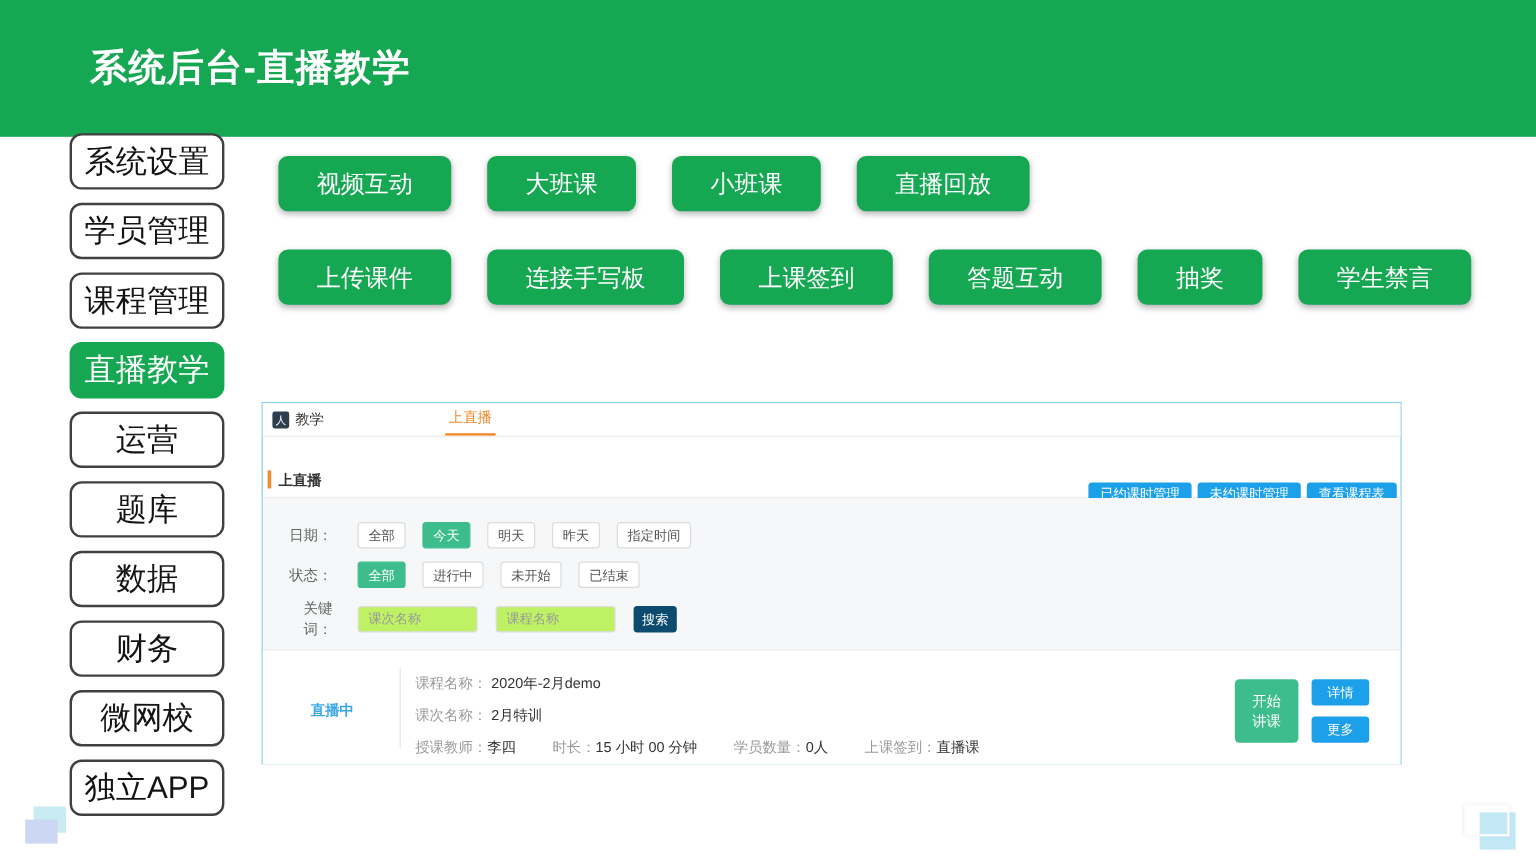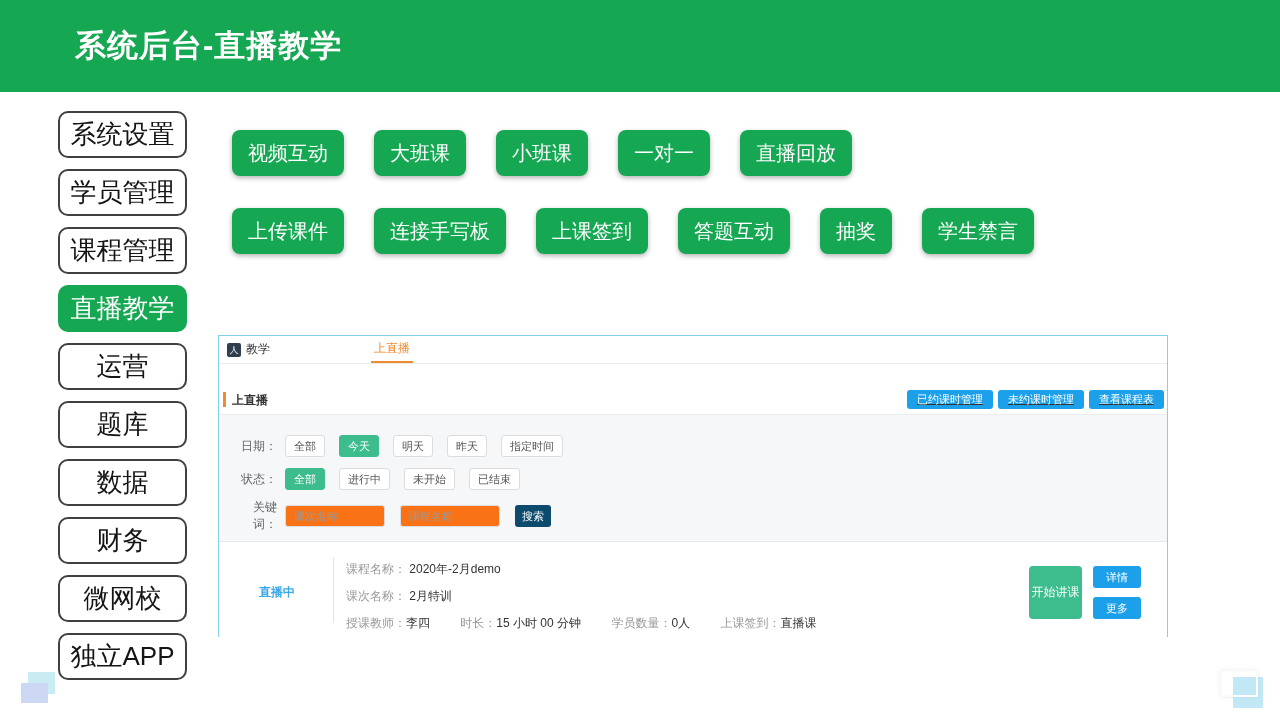--- a/index.html
+++ b/index.html
@@ -3,41 +3,41 @@
 <meta charset="utf-8">
 <style>
   html,body { margin:0; padding:0; }
   body {
     width:1280px; height:720px; position:relative; overflow:hidden;
     background:#ffffff;
     font-family:"Liberation Sans","DejaVu Sans",sans-serif;
   }
 
   
-  .header { position:absolute; left:0; top:0; width:1280px; height:92px; background:#16a753; }
+  .header { position:absolute; left:0; top:0; width:1280px; height:114px; background:#16a753; }
   .header .title {
     position:absolute; left:75px; top:50%; transform:translateY(-50%);
     color:#ffffff; font-size:31px; font-weight:bold; letter-spacing:1px;
   }
 
   
   .sidebar { position:absolute; left:58px; top:111px; width:129px; display:flex; flex-direction:column; gap:11px; }
   .side-btn {
     height:47px; background:#ffffff; border:2px solid #404040; border-radius:10px;
     display:flex; align-items:center; justify-content:center;
     font-size:26px; color:#141414; cursor:pointer; box-sizing:border-box;
   }
   .side-btn.active { background:#16a753; border-color:#16a753; color:#ffffff; }
 
   
   .feat-row { position:absolute; left:232px; display:flex; gap:30px; }
   .feat-row.r1 { top:130px; }
   .feat-row.r2 { top:208px; }
   .feat-btn {
-    height:46px; padding:0 16px; background:#16a753; border-radius:8px;
+    height:46px; padding:0 32px; background:#16a753; border-radius:8px;
     color:#ffffff; font-size:20px; display:flex; align-items:center; justify-content:center;
     box-shadow:0 2px 5px rgba(0,0,0,.3); cursor:pointer; white-space:nowrap;
   }
 
   
   .panel {
     position:absolute; left:218px; top:335px; width:950px; height:302px;
     background:#ffffff; border:1px solid #84cfe9; font-size:12px; color:#333; box-sizing:border-box;
   }
   .panel-topbar {
@@ -50,40 +50,40 @@
   }
   .app-label { margin-left:5px; font-size:12px; color:#333; }
   .panel-tab {
     position:absolute; left:152px; top:0; height:25px; line-height:25px;
     color:#ef8a2e; font-size:12px; border-bottom:2px solid #ef8a2e; padding:0 3px; cursor:pointer;
   }
 
   .section-head { position:absolute; left:0; top:53px; width:100%; height:26px; border-bottom:1px solid #ececec; box-sizing:border-box; }
   .orange-bar { position:absolute; left:4px; top:3px; width:3px; height:15px; background:#ef8a2e; }
   .section-title { position:absolute; left:13px; top:3px; font-weight:bold; font-size:12px; color:#333; }
-  .head-actions { position:absolute; right:3px; top:1px; display:flex; gap:5px;text-decoration:underline; }
+  .head-actions { position:absolute; right:3px; top:13px; display:flex; gap:5px;text-decoration:underline; }
   .blue-btn {
     background:#1da0ea; color:#ffffff; font-size:11px; height:19px; padding:0 10px;
     border-radius:3px; display:flex; align-items:center; justify-content:center; cursor:pointer; white-space:nowrap;
   }
 
   .filter-area { position:absolute; left:0; top:79px; width:100%; height:126px; background:#f5f7f8; }
   .f-row { position:absolute; left:12px; display:flex; align-items:center; }
   .f-row.date { top:20px; }
   .f-row.status { top:53px; }
   .f-row.keyword { top:84px; }
-  .f-label { width:46px; text-align:right; margin-right:8px; color:#666; font-size:12px; flex:0 0 auto; }
+  .f-label { width:46px; text-align:right; margin-right:21px; color:#666; font-size:12px; flex:0 0 auto; }
   .f-btn {
     min-width:14px; padding:0 8px; height:20px; border:1px solid #dcdcdc; border-radius:3px;
     background:#ffffff; color:#555; font-size:11px; display:flex; align-items:center; justify-content:center;
     margin-right:14px; cursor:pointer; white-space:nowrap;
   }
   .f-btn.active { background:#3dbd8d; border-color:#3dbd8d; color:#ffffff; }
   .f-input {
-    width:82px; height:20px; border:1px solid #dcdcdc; border-radius:3px; background:#f97316;
+    width:82px; height:20px; border:1px solid #dcdcdc; border-radius:3px; background:#bef264;
     padding:0 8px; font-size:11px; color:#333; margin-right:15px; outline:none;
     font-family:"Liberation Sans","DejaVu Sans",sans-serif;
   }
   .f-input::placeholder { color:#999; }
   .search-btn {
     width:36px; height:22px; background:#0c4a6e; color:#fff; border-radius:3px; font-size:11px;
     display:flex; align-items:center; justify-content:center; cursor:pointer;
   }
 
   .course-area { position:absolute; left:0; top:205px; width:100%; height:96px; background:#ffffff; border-top:1px solid #e9e9e9; box-sizing:border-box; }
@@ -91,21 +91,21 @@
   .v-divider { position:absolute; left:114px; top:15px; width:1px; height:66px; background:#e5e5e5; }
   .c-line { position:absolute; left:127px; white-space:nowrap; }
   .c-line.l1 { top:19px; }
   .c-line.l2 { top:46px; }
   .c-line.l3 { top:73px; }
   .c-label { color:#999; }
   .c-value { color:#333; font-weight:normal; }
   .meta-item { margin-right:27px; }
   .start-btn {
     position:absolute; left:810px; top:24px; width:53px; height:53px; background:#3dbd8d; border-radius:4px;
-    color:#fff; font-size:12px; display:flex; flex-direction:row; align-items:center; justify-content:center;
+    color:#fff; font-size:12px; display:flex; flex-direction:column; align-items:center; justify-content:center;
     line-height:17px; cursor:pointer;
   }
   .detail-btn, .more-btn {
     position:absolute; left:874px; width:48px; height:22px; background:#1da0ea; border-radius:3px;
     color:#fff; font-size:11px; display:flex; align-items:center; justify-content:center; cursor:pointer;
   }
   .detail-btn { top:24px; }
   .more-btn { top:55px; }
 
   
@@ -152,21 +152,20 @@
     </div>
   <div class="side-btn">
       <span>独立APP</span>
     </div>
 </div>
 
 <div class="feat-row r1">
   <div class="feat-btn">视频互动</div>
   <div class="feat-btn">大班课</div>
   <div class="feat-btn">小班课</div>
-  <div class="feat-btn">一对一</div>
   <div class="feat-btn">直播回放</div>
 </div>
 
 <div class="feat-row r2">
   <div class="feat-btn">上传课件</div>
   <div class="feat-btn">连接手写板</div>
   <div class="feat-btn">上课签到</div>
   <div class="feat-btn">答题互动</div>
   <div class="feat-btn">抽奖</div>
   <div class="feat-btn">学生禁言</div>

